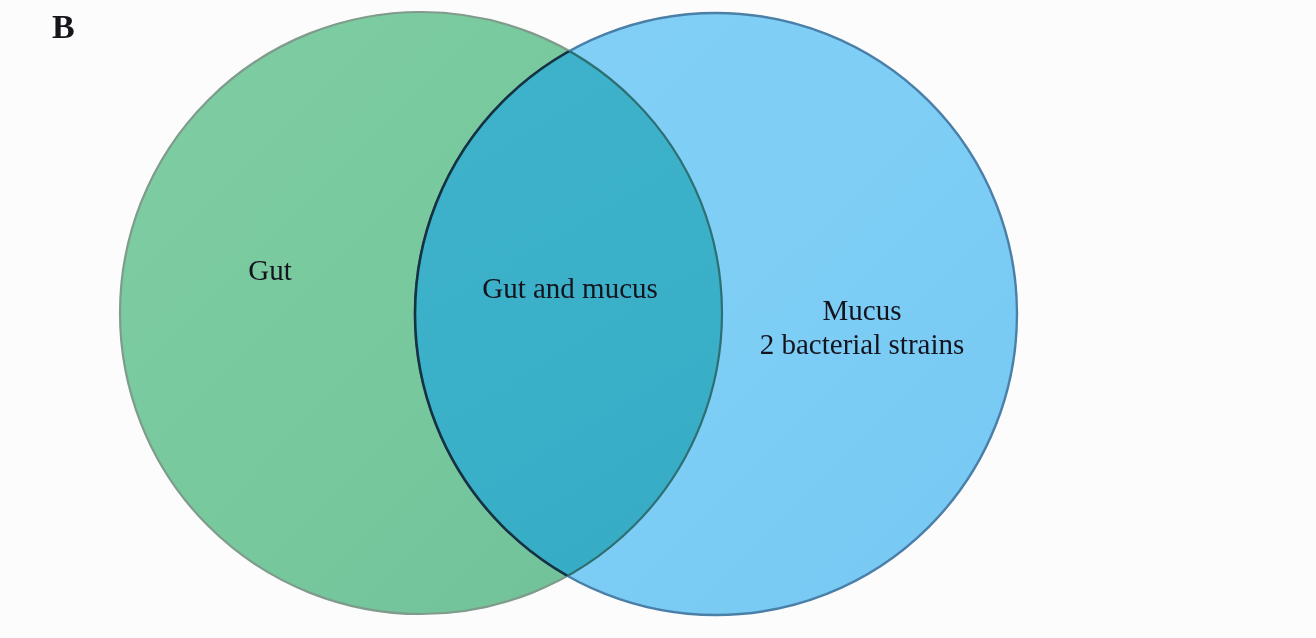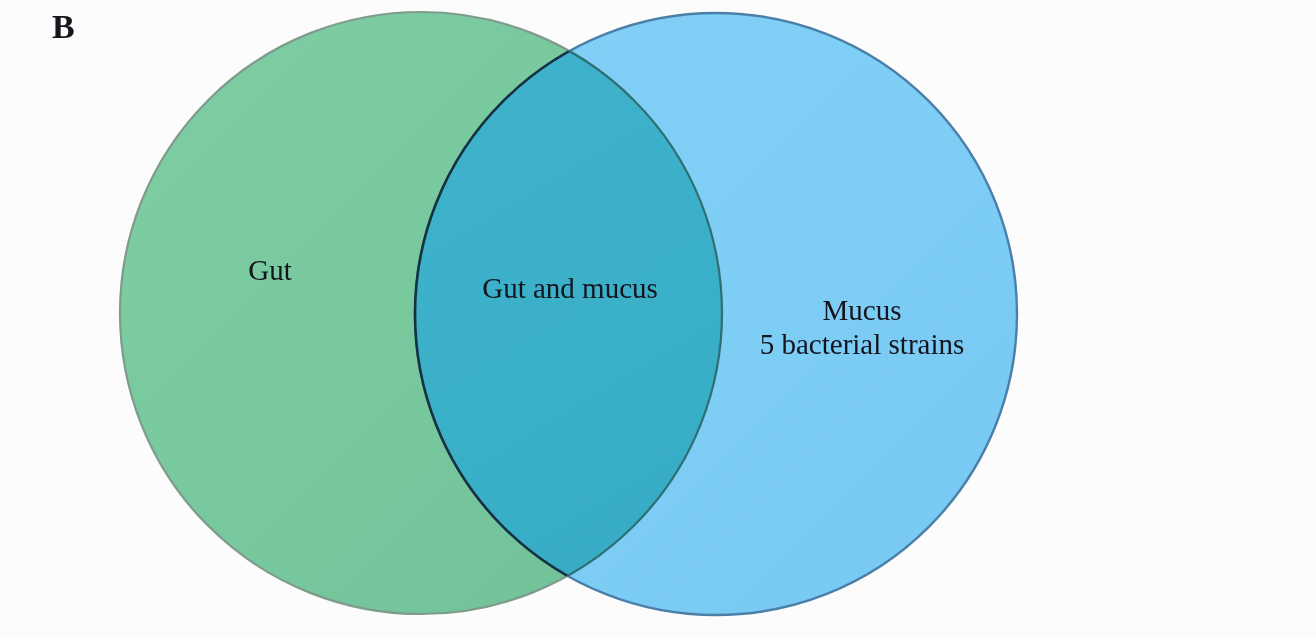--- a/index.html
+++ b/index.html
@@ -131,16 +131,16 @@
   <div class="venn-text" id="text-gut">
     <span class="line1">Gut</span>
   </div>
 
   <div class="venn-text" id="text-both">
     <span class="line1">Gut and mucus</span>
   </div>
 
   <div class="venn-text" id="text-mucus">
     <span class="line1">Mucus</span>
-    <span class="line2">5 bacterial strains</span>
+    <span class="line2">2 bacterial strains</span>
   </div>
 
 </div>
 
 </body></html>

